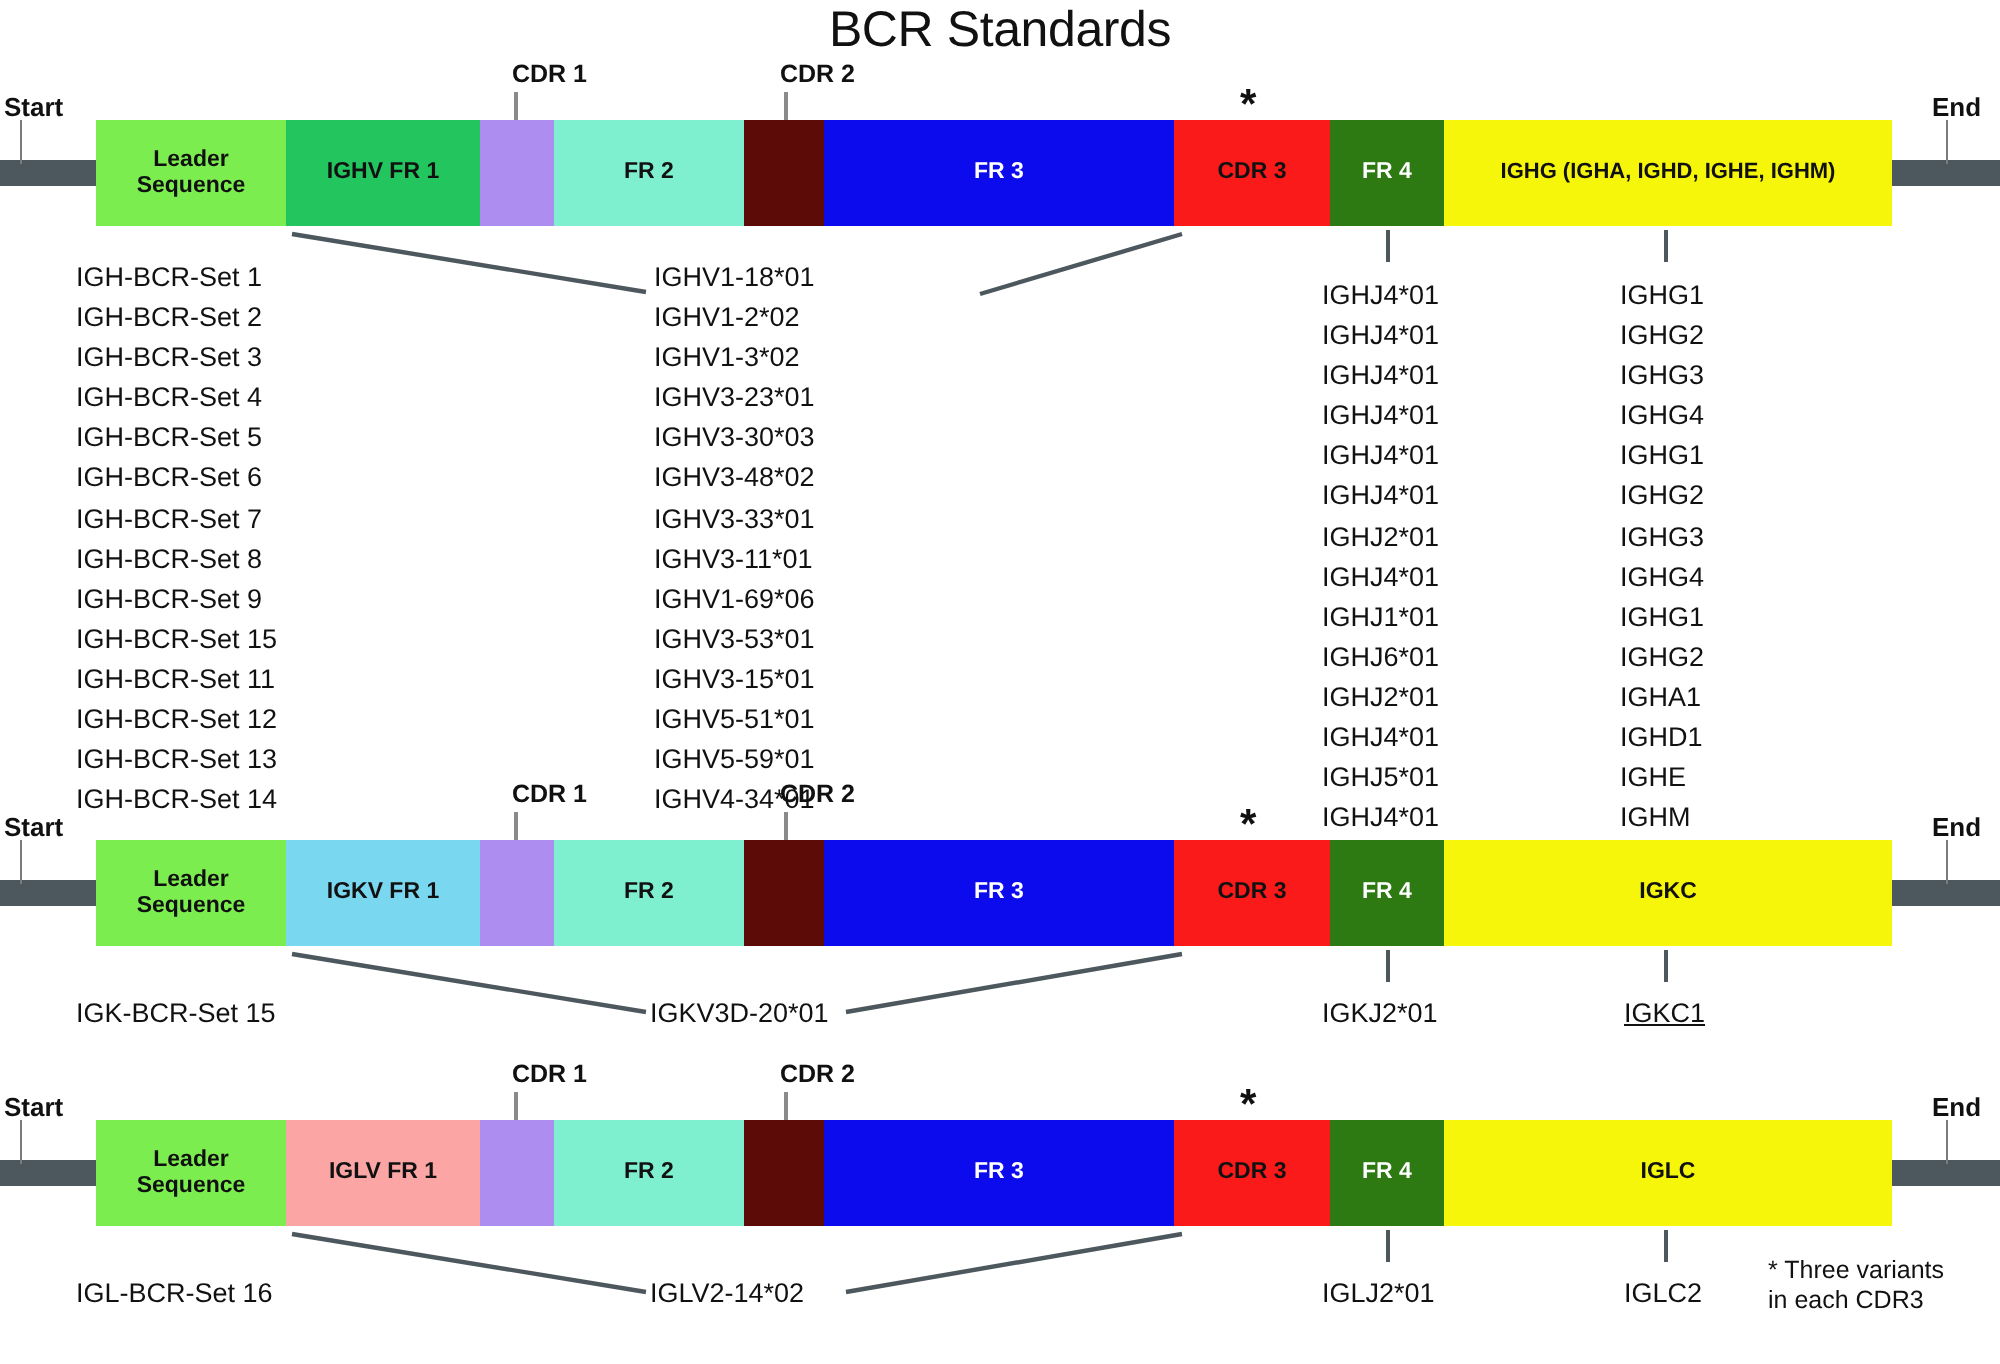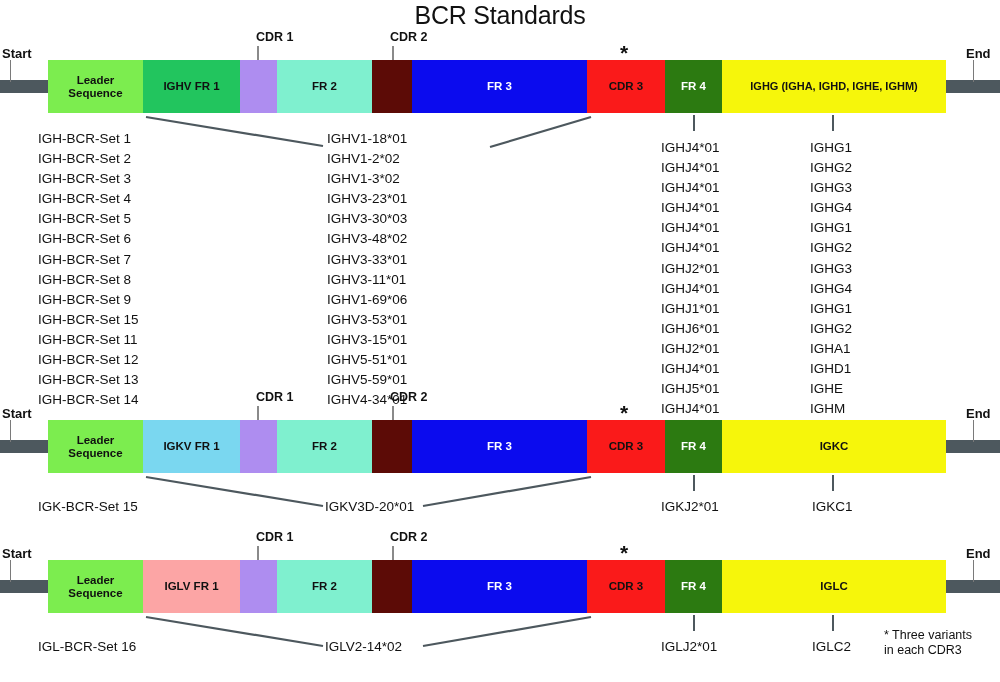--- a/index.html
+++ b/index.html
@@ -199,21 +199,21 @@
         <div class="seg" style="position: absolute; left: 722px; top: 0px; width: 224px; height: 53px; background: rgb(246, 246, 11); color: rgb(17, 17, 17);">IGKC</div>
       </div>
   </div>
 
   <div class="tick" style="left:693px;top:475px;height:16px;"></div>
   <div class="tick" style="left:832px;top:475px;height:16px;"></div>
 
   <div class="abs onelabel" style="left:38px;top:499px;">IGK-BCR-Set 15</div>
   <div class="abs onelabel" style="left:325px;top:499px;">IGKV3D-20*01</div>
   <div class="abs onelabel" style="left:661px;top:499px;">IGKJ2*01</div>
-  <div class="abs onelabel" style="left:812px;top:499px;">IGKC1</div>
+  <div class="abs onelabel" style="left:812px;top:499px;text-decoration:underline;">IGKC1</div>
 
   <div class="abs backbone" style="left:0px;top:580px;width:1000px;"></div>
 
   <div class="abs endlabel" style="left:2px;top:546px;">Start</div>
   <div class="endtick" style="left:10px;top:560px;height:22px;"></div>
   <div class="abs endlabel" style="left:966px;top:546px;">End</div>
   <div class="endtick" style="left:973px;top:560px;height:22px;"></div>
 
   <div class="abs cdrlabel" style="left:256px;top:530px;">CDR 1</div>
   <div class="cdrline" style="left:257px;top:546px;height:14px;"></div>

